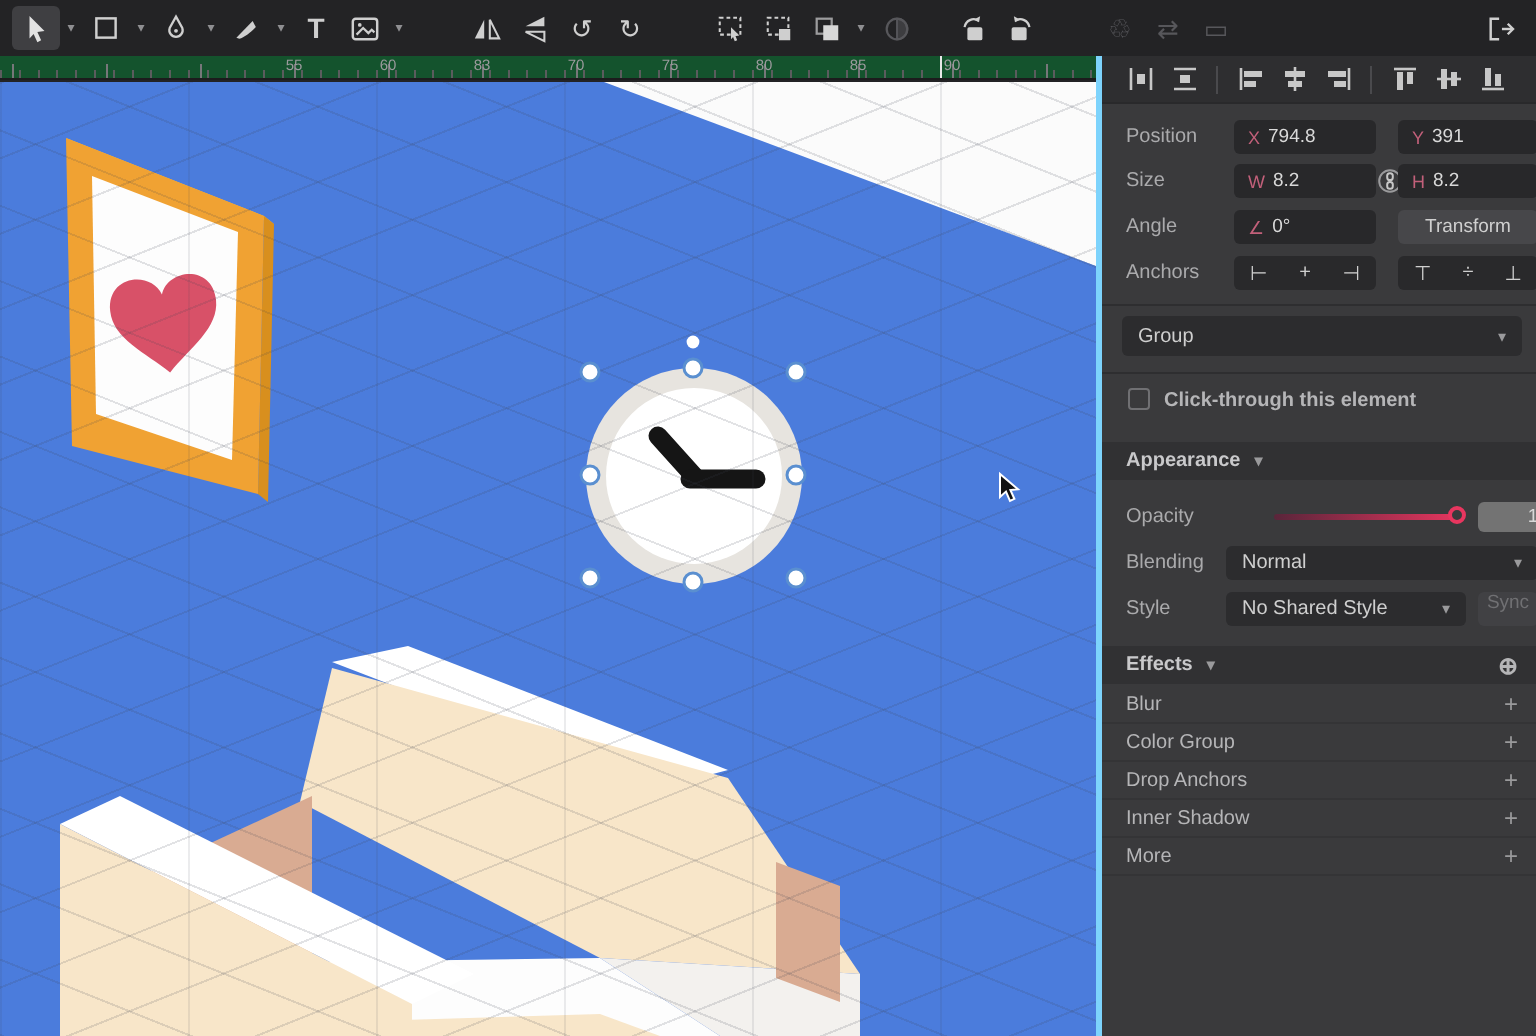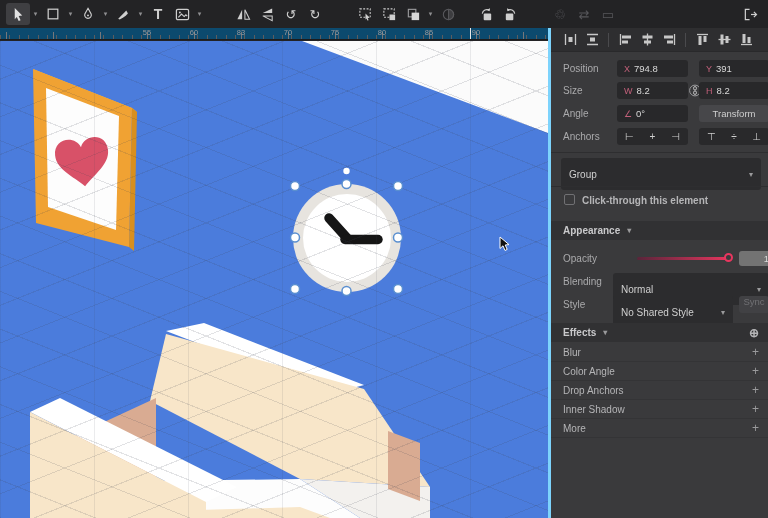--- a/index.html
+++ b/index.html
@@ -13,21 +13,21 @@
   .ti.sel{background:#3f3f42;border-radius:3px;}
   .chv{width:11px;height:22px;display:flex;align-items:center;justify-content:center;font-size:7px;color:#8f8f92;flex:0 0 auto;}
   .glyph{font-size:13px;line-height:1;}
   .faded{color:#57575b;}
   .faded svg *{stroke:#57575b !important;fill-opacity:.5;}
   .tb-gap{width:26px;flex:0 0 auto;}
   .tb-gap-sm{width:14px;flex:0 0 auto;}
   .tb-spacer{flex:1 1 auto;}
 
   
-  .ruler{position:absolute;left:0;top:28px;width:548px;height:12px;background:#0c4a6e;border-bottom:1px solid #1c1c1d;overflow:hidden;}
+  .ruler{position:absolute;left:0;top:28px;width:548px;height:12px;background:#14532d;border-bottom:1px solid #1c1c1d;overflow:hidden;}
   .ticks{position:absolute;left:0;bottom:0;width:100%;height:4px;
     background:repeating-linear-gradient(90deg,#5c5c5e 0 1px,transparent 1px 9.4px);}
   .ticks-major{position:absolute;left:0;bottom:0;width:100%;height:7px;
     background:repeating-linear-gradient(90deg,#77777a 0 1px,transparent 1px 47px);background-position-x:6px;}
   .rn{position:absolute;top:0;transform:translateX(-50%);font-size:7.5px;color:#9a9a9c;}
   .rn0{left:147px}.rn1{left:194px}.rn2{left:241px}.rn3{left:288px}.rn4{left:335px}.rn5{left:382px}.rn6{left:429px}.rn7{left:476px}
   .ruler-marker{position:absolute;left:470px;top:0;width:1px;height:12px;background:#e8e8e8;}
 
   
   .canvas{position:absolute;left:0;top:41px;width:548px;height:477px;background:#fbfbfb;overflow:hidden;}
@@ -47,21 +47,21 @@
   .plabel{position:absolute;left:12px;top:3px;color:#aaaaac;}
   .pfield{position:absolute;display:flex;align-items:center;gap:4px;padding:0 7px;background:#28282a;border-radius:3px;height:17px;top:0;}
   .pfx{color:#c2607a;font-size:9px;}
   .pval{color:#d9d9d9;font-size:9.5px;}
   .f1{left:66px;width:71px;}
   .f2{left:148px;width:70px;}
   .lockwrap{position:absolute;left:138px;top:2px;width:12px;height:13px;display:flex;align-items:center;justify-content:center;}
   .btn{position:absolute;background:#47474a;border-radius:3px;height:17px;display:flex;align-items:center;justify-content:center;color:#cfcfcf;top:0;}
   .anchor-g{position:absolute;top:0;height:17px;background:#29292b;border-radius:3px;display:flex;align-items:center;justify-content:space-between;padding:0 8px;color:#cfcfcf;font-size:10px;}
   .hr{position:absolute;left:0;width:220px;height:1px;background:#2e2e30;}
-  .dd{position:absolute;background:#2c2c2e;border-radius:3px;display:flex;align-items:center;color:#cfcfcf;padding:16px 8px;}
+  .dd{position:absolute;background:#2c2c2e;border-radius:3px;display:flex;align-items:center;color:#cfcfcf;padding:4px 8px;}
   .dd .dchv{margin-left:auto;font-size:8px;color:#9a9a9c;}
   .chk{position:absolute;left:13px;top:2px;width:11px;height:11px;border:1px solid #707073;border-radius:2px;background:#3a3a3c;}
   .shead{position:absolute;left:0;width:220px;height:19px;background:#313133;display:flex;align-items:center;padding:0 12px;color:#c9c9cb;font-weight:bold;font-size:10px;}
   .shead .hchv{font-size:8px;color:#9a9a9c;margin-left:7px;}
   .track{position:absolute;left:86px;top:7px;width:94px;height:3px;border-radius:2px;background:linear-gradient(90deg,#59253a,#e8365f);}
   .knob{position:absolute;left:173px;top:3px;width:9px;height:9px;border-radius:50%;border:2px solid #e8365f;background:#3a3a3c;}
   .vbox{position:absolute;left:188px;top:1px;width:30px;height:15px;background:#737373;border-radius:3px;display:flex;align-items:center;justify-content:center;color:#d9d9d9;font-size:9.5px;padding-left:37px;}
   .sync{position:absolute;left:188px;top:0;width:30px;height:17px;background:#414144;border-radius:3px;display:flex;align-items:flex-start;justify-content:center;color:#707073;font-size:9.5px;}
   .fx-row{position:absolute;left:0;width:220px;height:19px;border-bottom:1px solid #343436;display:flex;align-items:center;padding:0 12px;color:#b5b5b7;}
   .fx-plus{margin-left:auto;color:#9a9a9c;font-size:12px;}
@@ -434,21 +434,21 @@
       <span>Effects</span>
       <span class="hchv">▾</span>
       <span class="plus-circle">⊕</span>
     </div>
 
     <div class="fx-row" style="top:315px;justify-content:flex-end;">
       <span>Blur</span>
       <span class="fx-plus">+</span>
     </div>
     <div class="fx-row" style="top:334px;">
-      <span>Color Angle</span>
+      <span>Color Group</span>
       <span class="fx-plus">+</span>
     </div>
     <div class="fx-row" style="top:353px;">
       <span>Drop Anchors</span>
       <span class="fx-plus">+</span>
     </div>
     <div class="fx-row" style="top:372px;">
       <span>Inner Shadow</span>
       <span class="fx-plus">+</span>
     </div>

